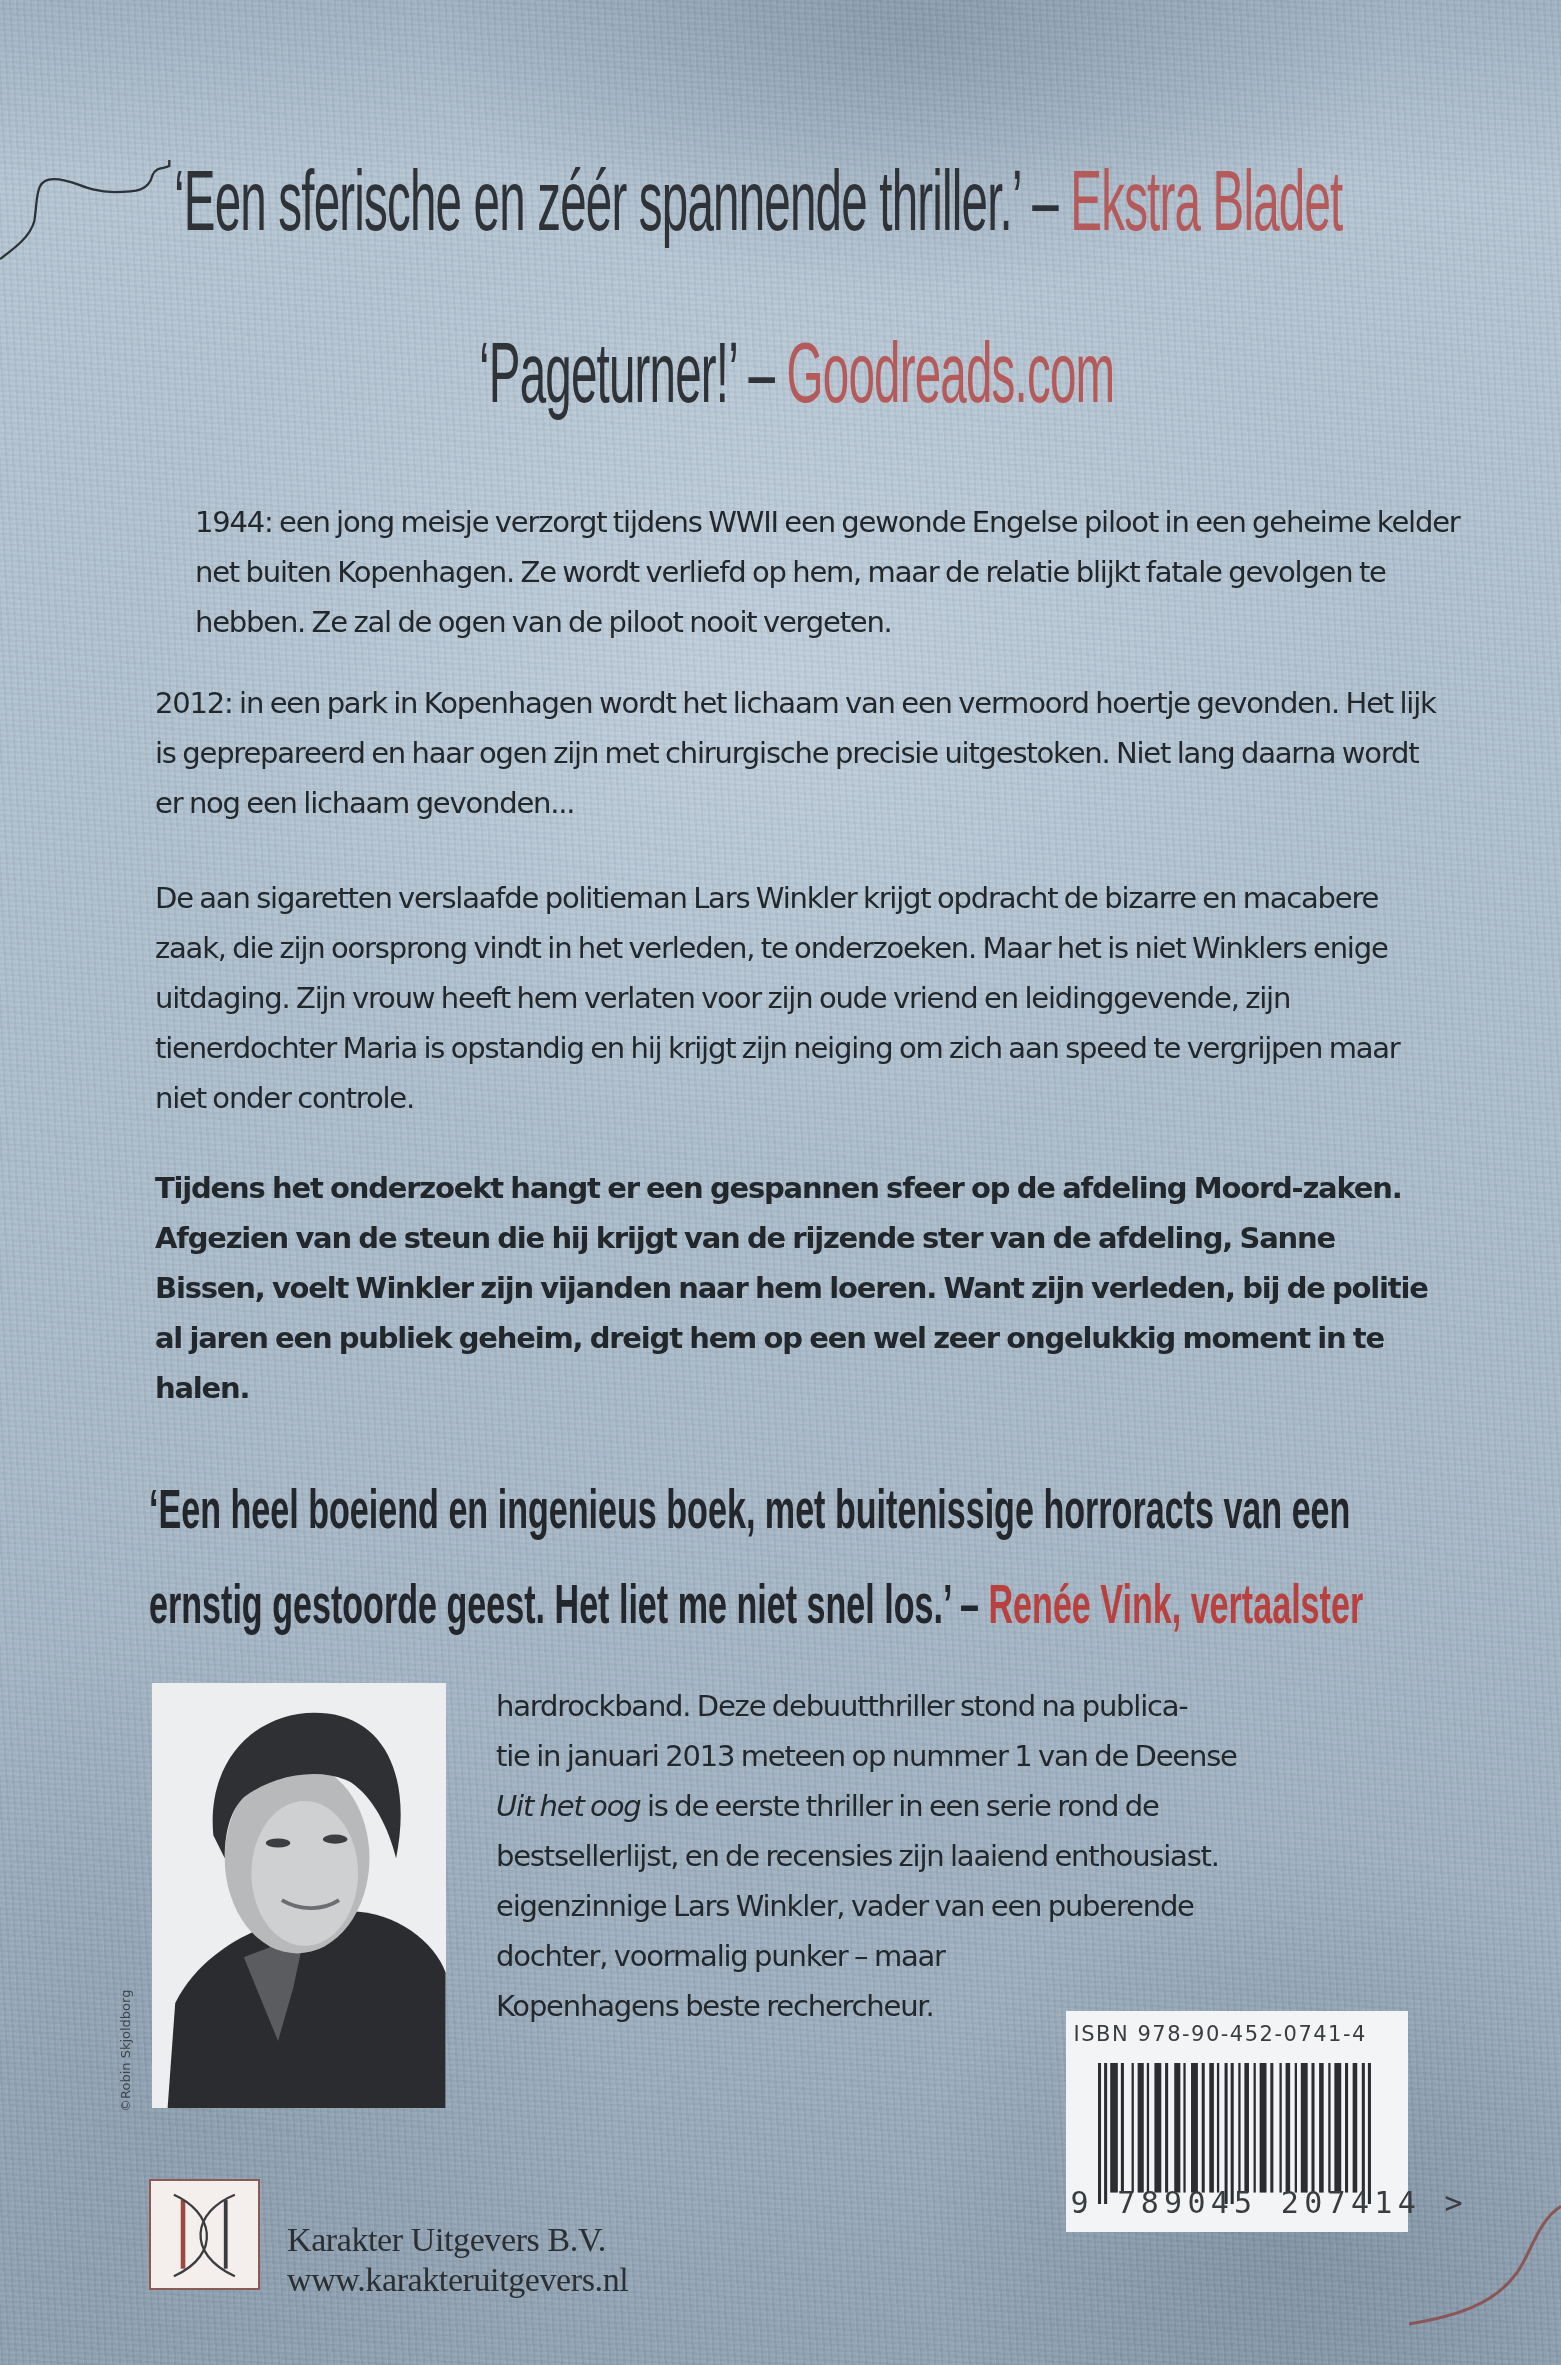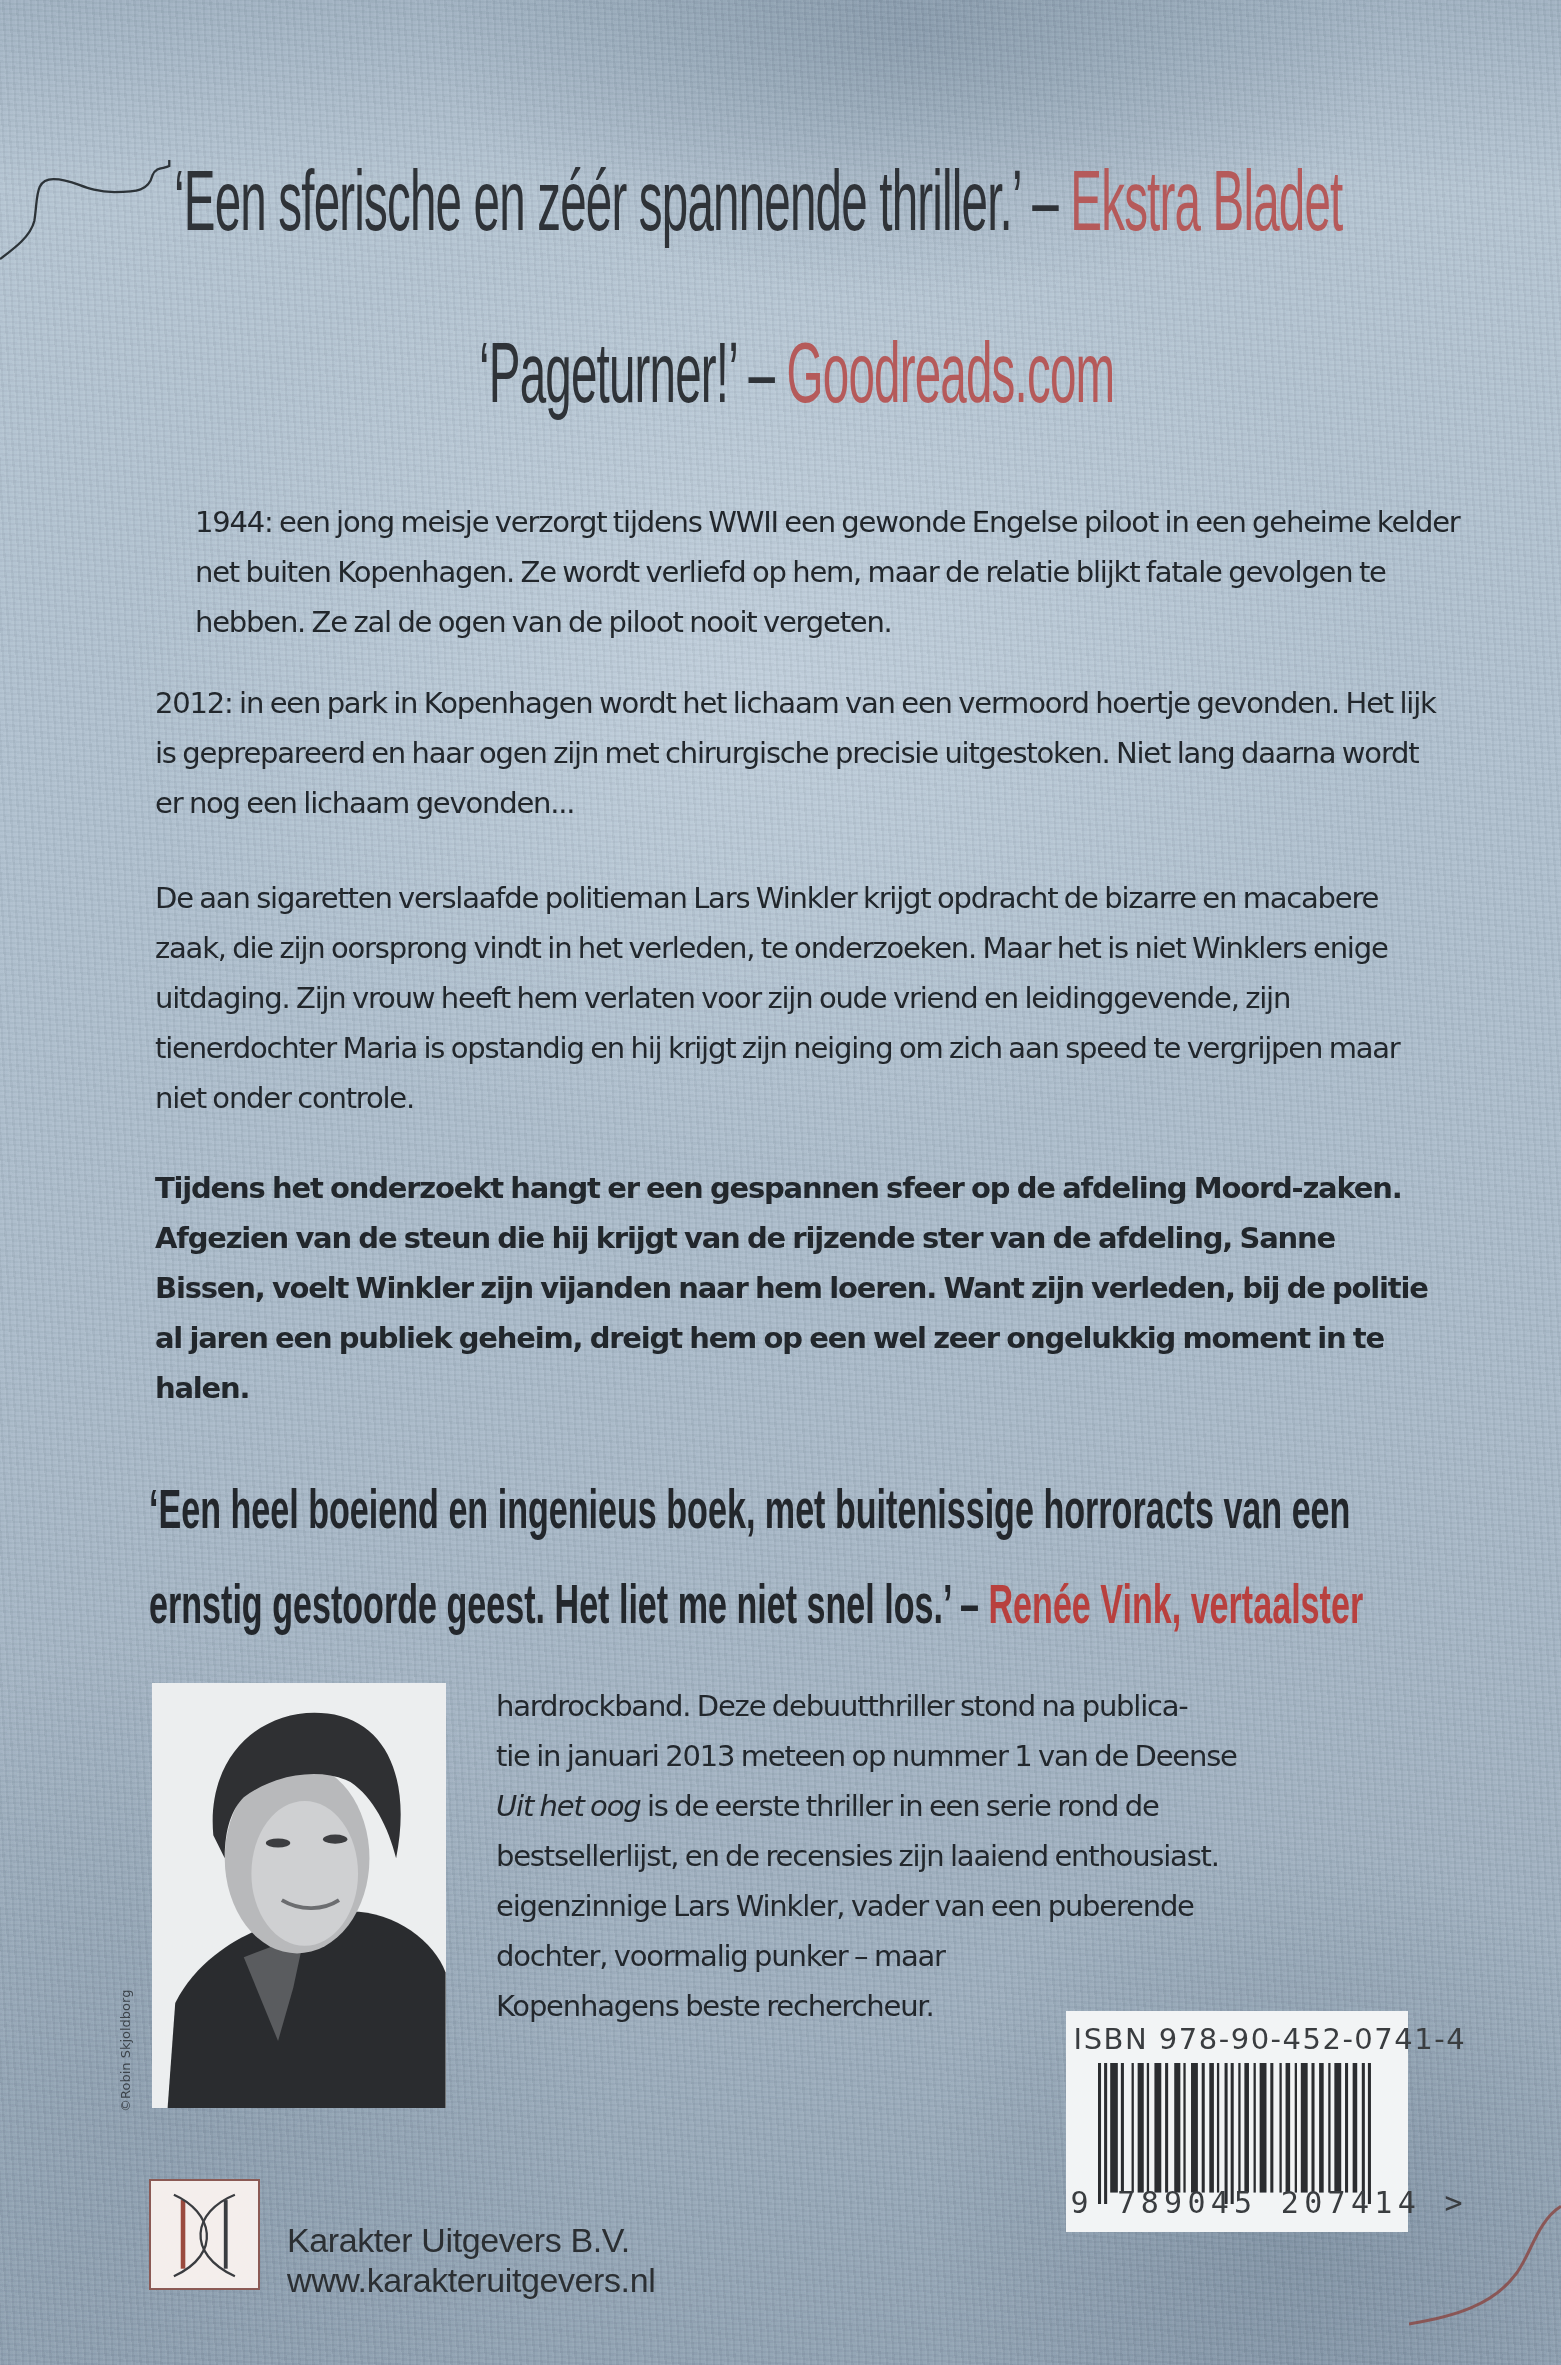--- a/index.html
+++ b/index.html
@@ -69,35 +69,35 @@
     color:#22272c; letter-spacing:-1.2px; word-spacing:-1.5px;
   }
   .bio .line { display:block; white-space:nowrap; }
   .bio em { font-style:italic; }
 
   .barcode-box {
     position:absolute; left:1066px; top:2011px; width:342px; height:221px; background:#f2f4f5;
   }
   .isbn-label {
     position:absolute; left:7.6px; top:10.7px; font-family:"DejaVu Sans", sans-serif;
-    font-size:29px; color:#3a3d40; letter-spacing:1.5px; white-space:nowrap;
+    font-size:21px; color:#3a3d40; letter-spacing:1.5px; white-space:nowrap;
   }
   .bars { position:absolute; left:32px; top:52px; width:276px; height:141px; }
   .ean-digits {
     position:absolute; left:4.6px; top:174px; font-family:"DejaVu Sans Mono", monospace;
     font-size:30px; color:#3a3d40; letter-spacing:5.3px; white-space:nowrap;
   }
 
   .pub-logo {
     position:absolute; left:149px; top:2179px; width:111px; height:111px;
     background:#f4eeec; border:2.3px solid #8b5a55; box-sizing:border-box;
   }
   .pub-text {
     position:absolute; left:287px; top:2220px;
-    font-family:Liberation Sans, sans-serif; font-size:34px; line-height:40px;
+    font-family:Liberation Serif, serif; font-size:34px; line-height:40px;
     color:#2b2f33; letter-spacing:-0.4px;
   }
   .pub-text span { display:block; white-space:nowrap; }
 </style>
 </head>
 <body>
 
 <div class="texture"></div>
 
 <svg class="deco-curve" viewBox="0 0 240 160">

